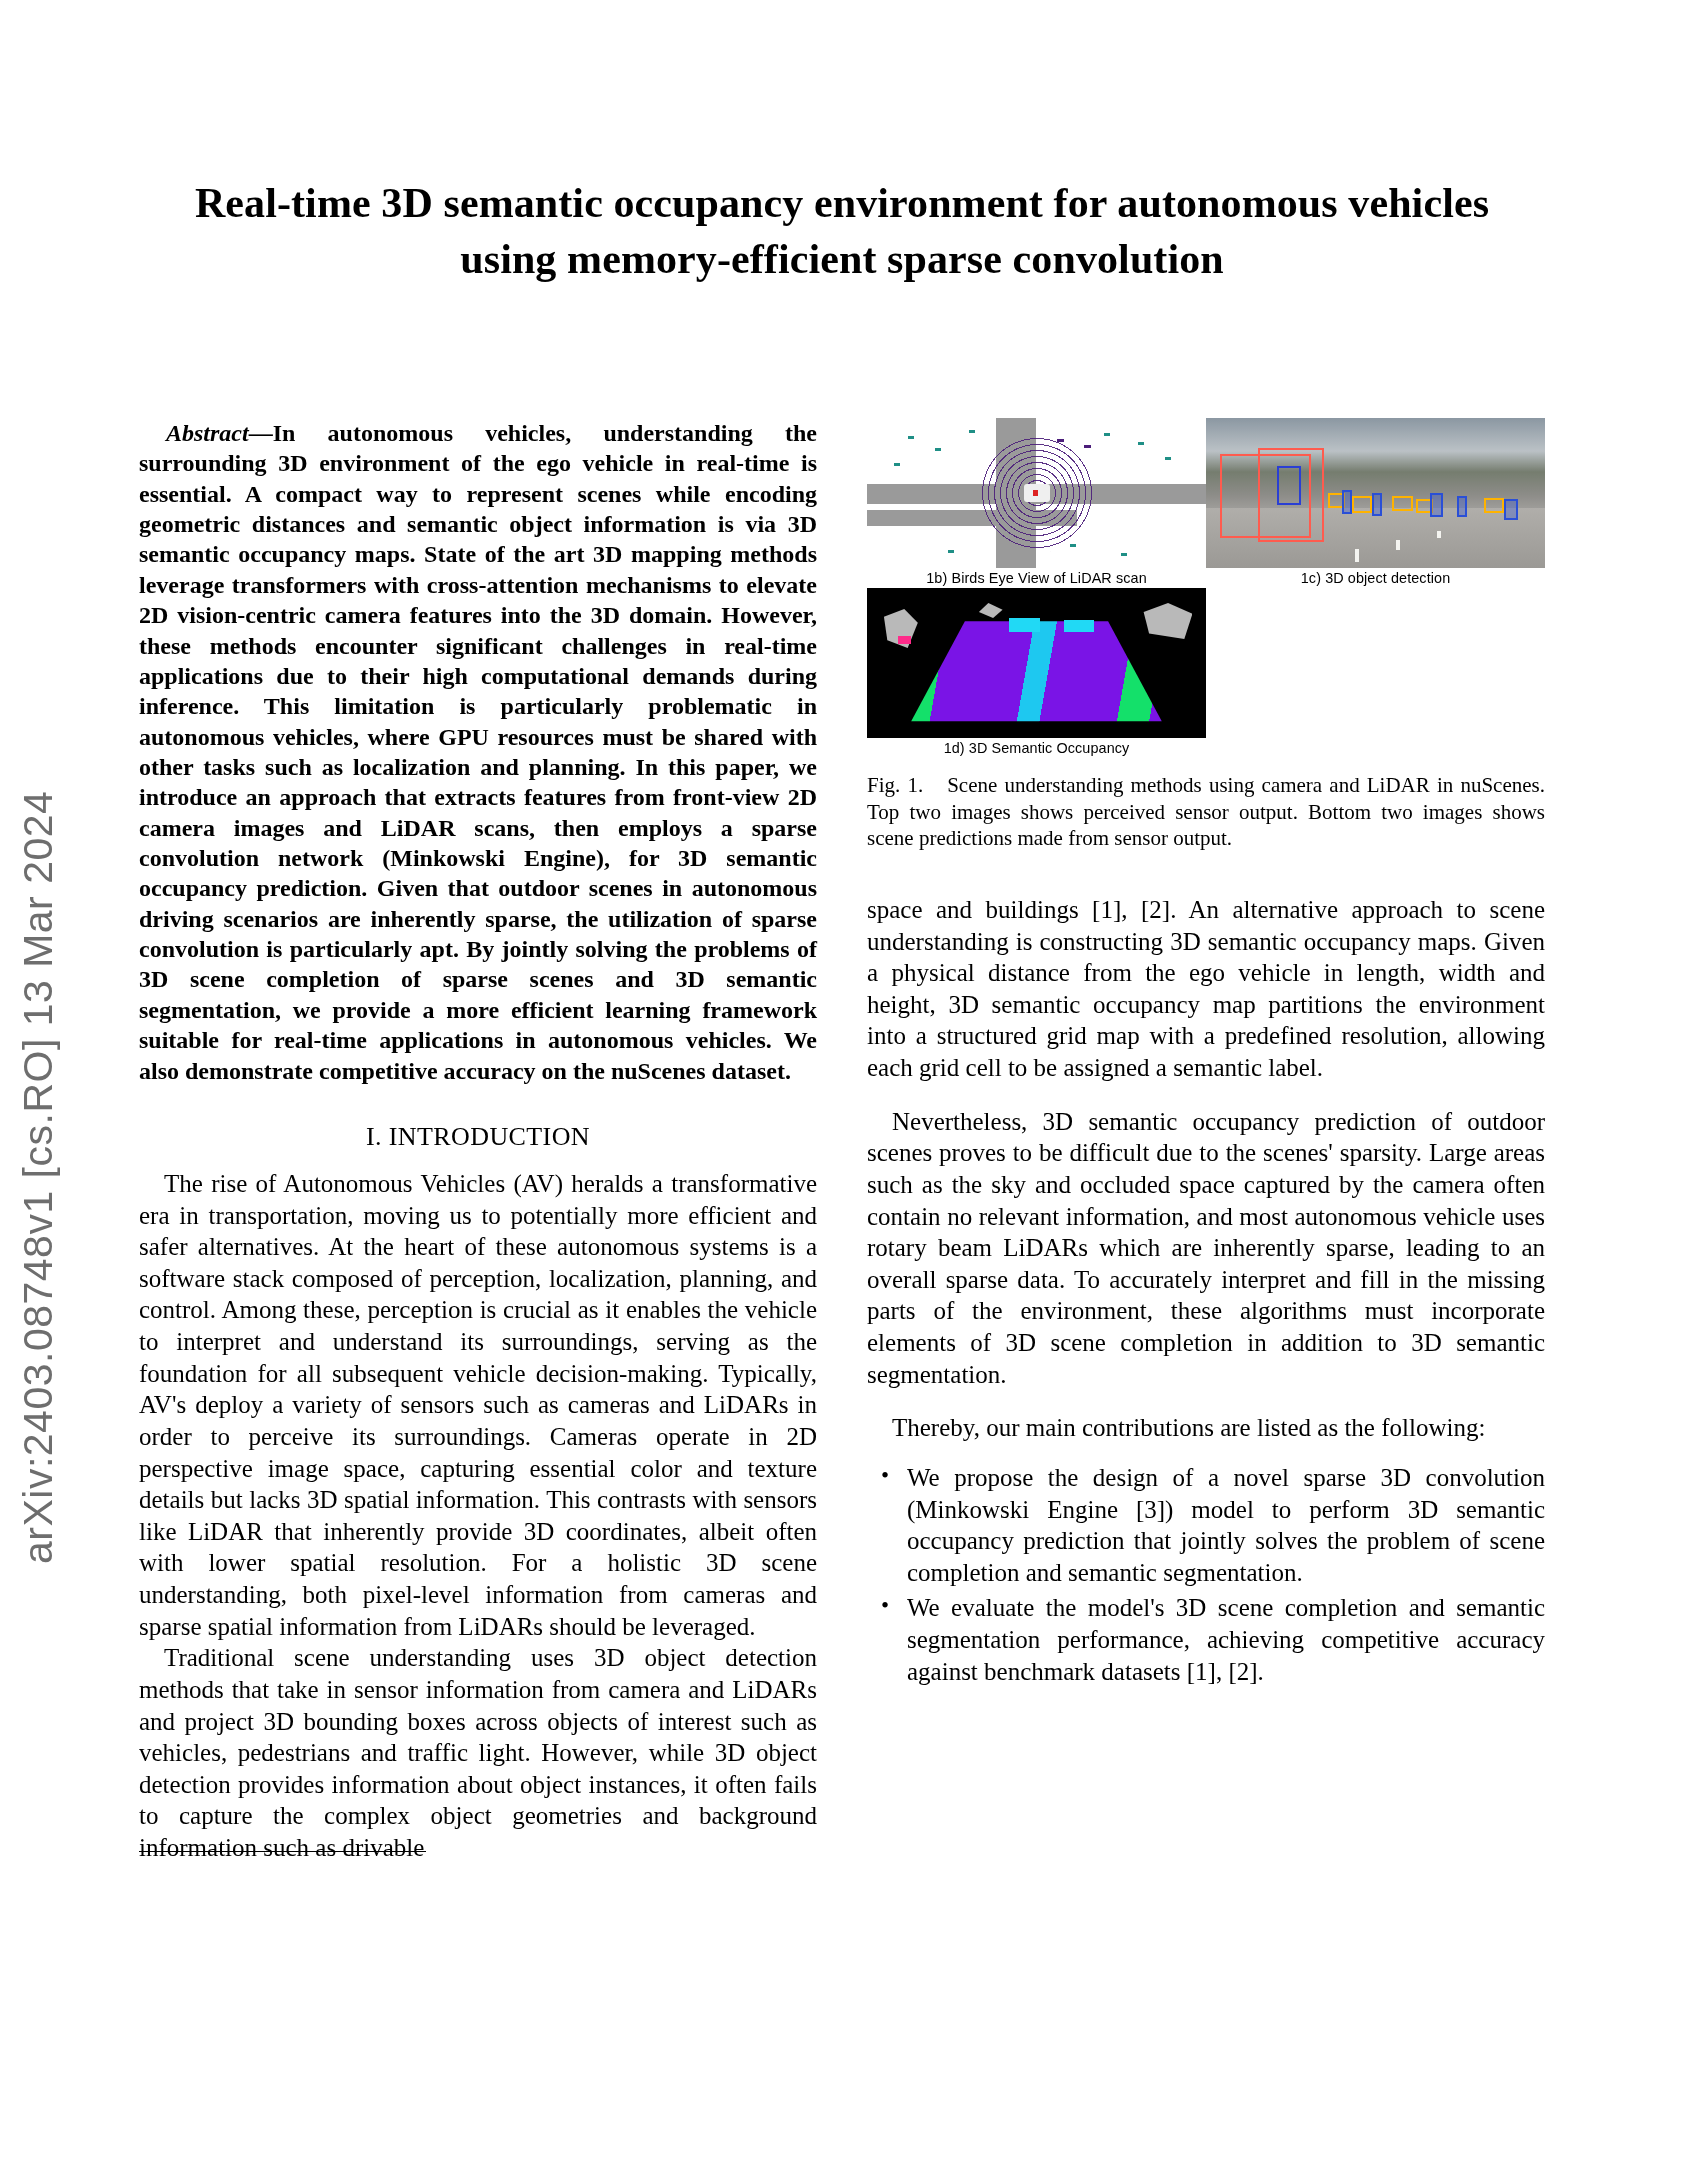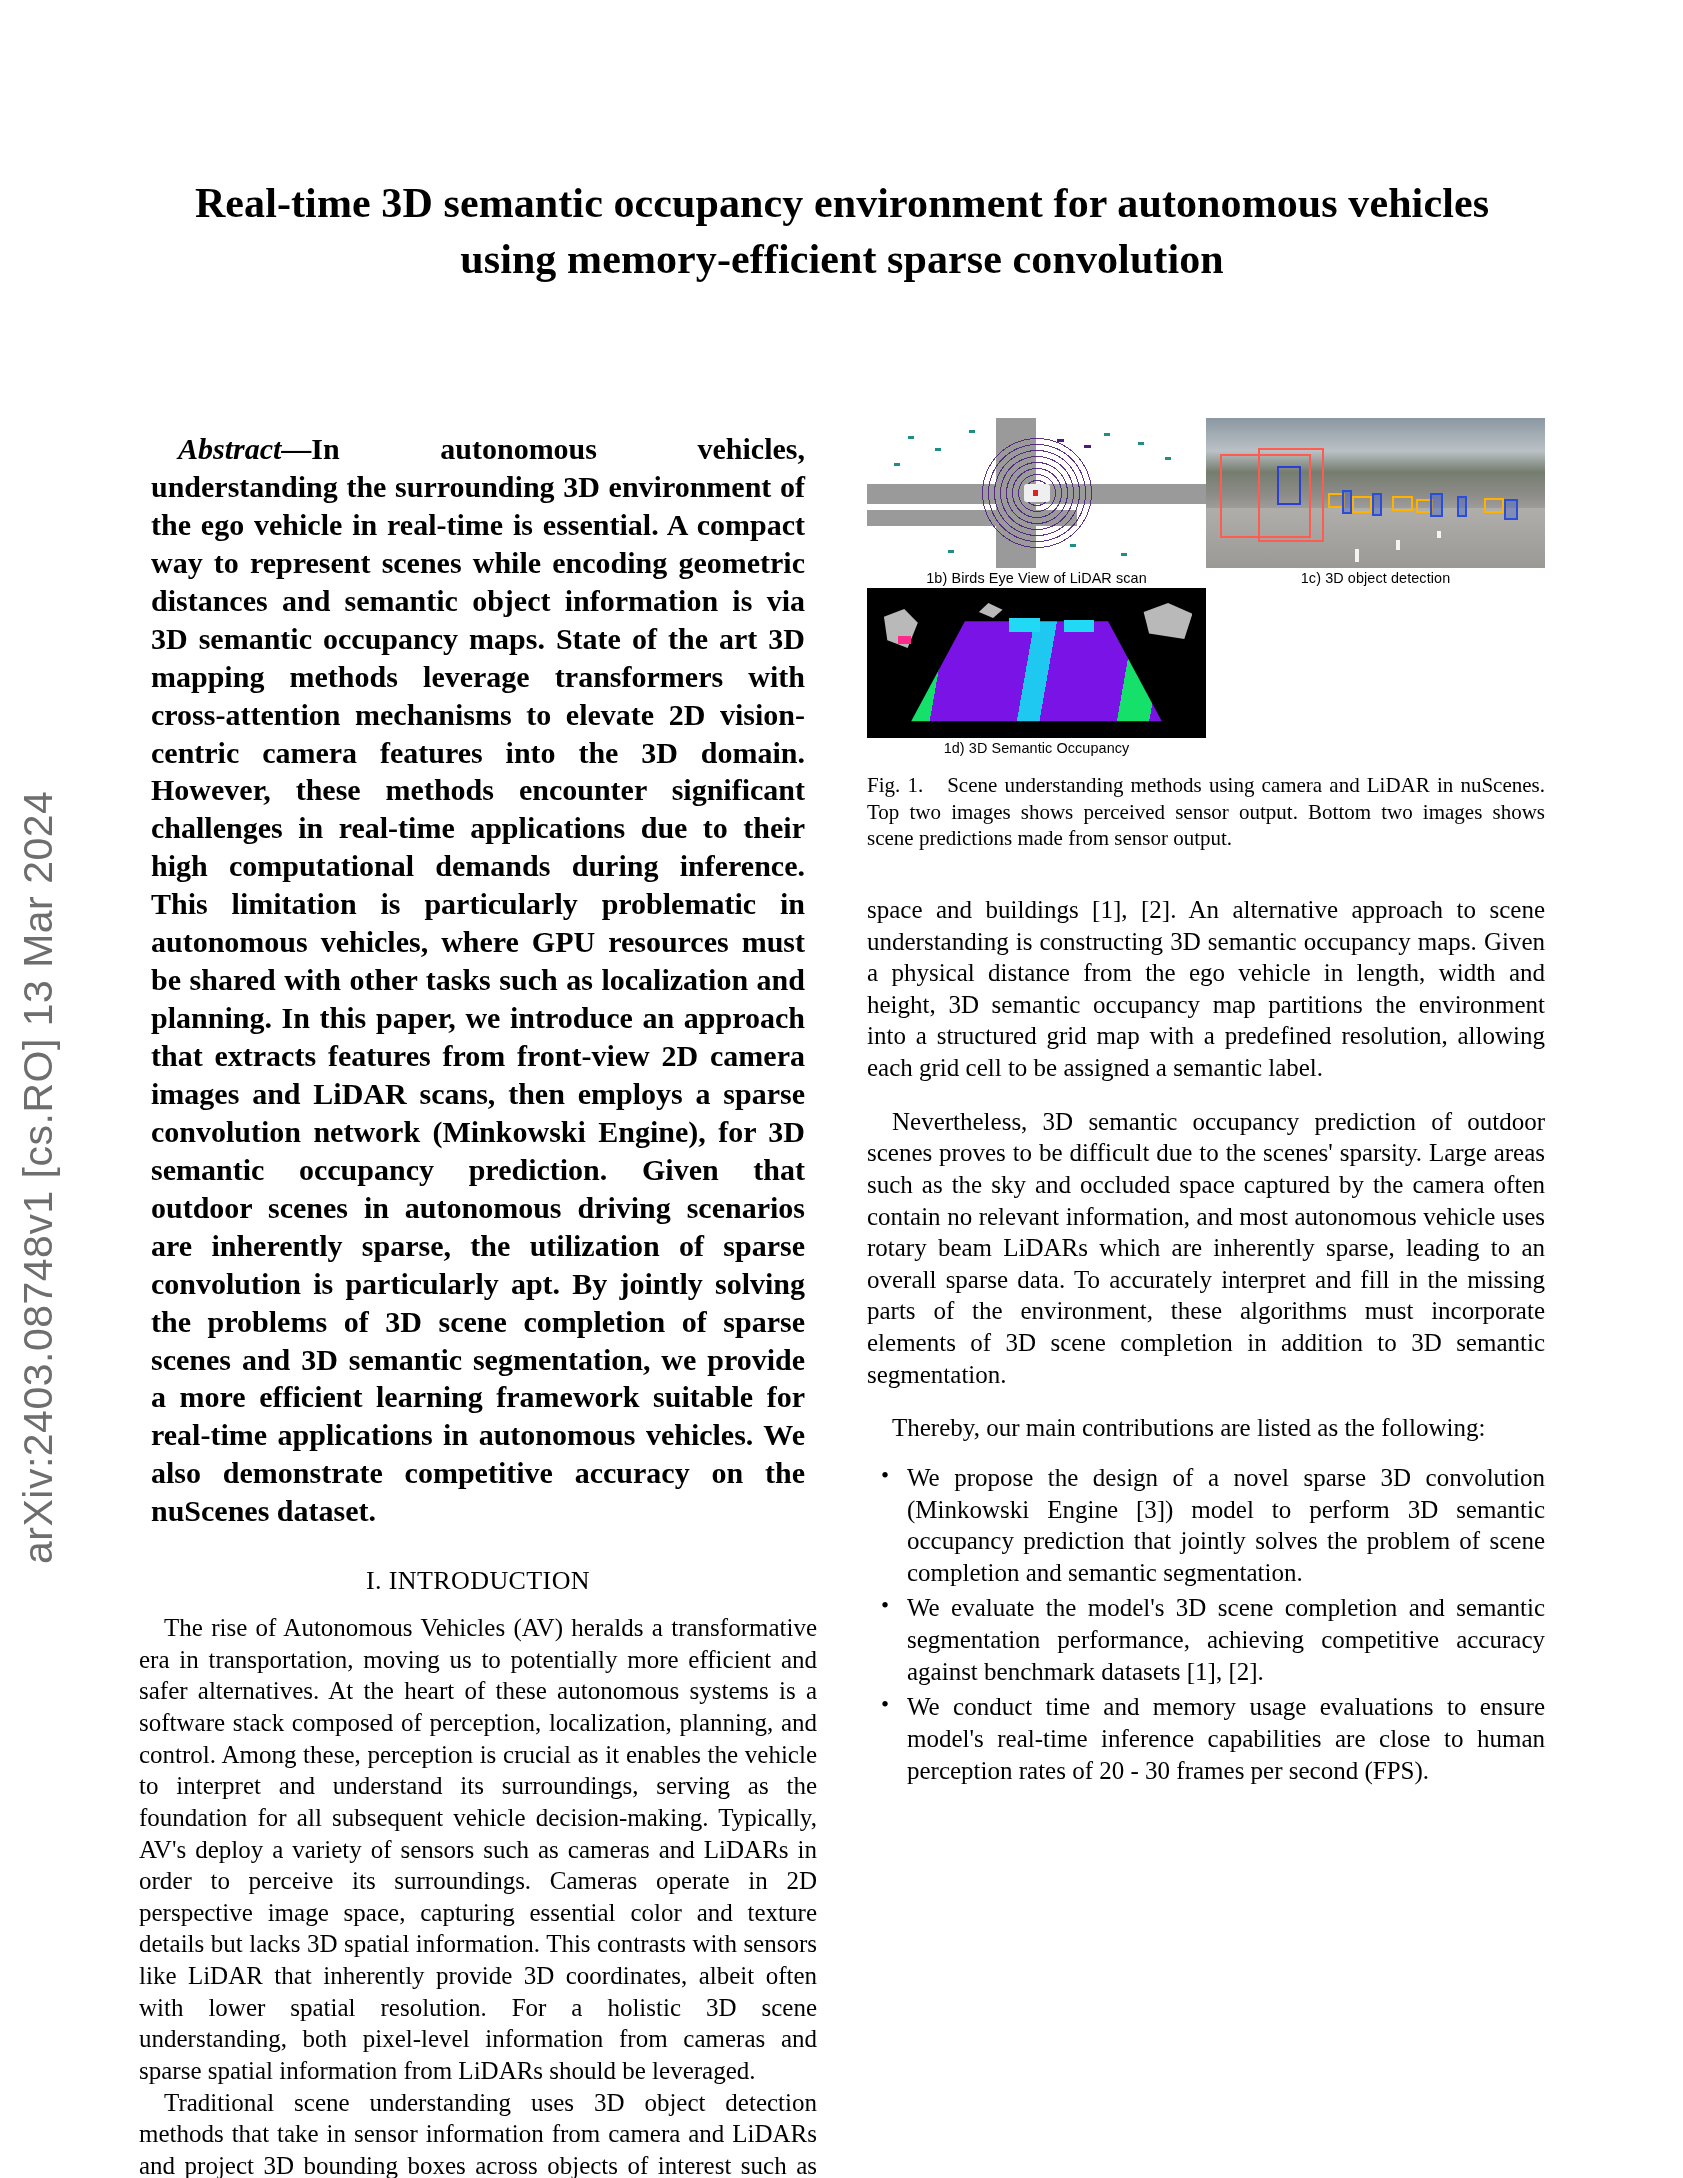--- a/index.html
+++ b/index.html
@@ -79,24 +79,24 @@
     font-size: 25px;
     line-height: 1.265;
     text-align: justify;
     text-justify: inter-word;
     hyphens: manual;
   }
   p.indent { text-indent: 25px; }
 
   .abstract {
     font-weight: bold;
-    font-size: 30px;
+    font-size: 24px;
     line-height: 1.265;
     text-align: justify;
-    margin: 12px;
+    margin: 0;
     text-indent: 27px;
   }
   .abstract .lead {
     font-weight: bold;
     font-style: italic;
   }
 
   h2.section {
     font-size: 26px;
     font-weight: normal;
@@ -415,19 +415,18 @@
         <p class="fig-caption"><span class="lbl">Fig. 1.</span><span>Scene understanding methods using camera and LiDAR in nuScenes. Top two images shows perceived sensor output. Bottom two images shows scene predictions made from sensor output.</span></p>
       </div>
 
       <p style="margin-top:42px;">space and buildings [1], [2]. An alternative approach to scene understanding is constructing 3D semantic occupancy maps. Given a physical distance from the ego vehicle in length, width and height, 3D semantic occupancy map partitions the environment into a structured grid map with a predefined resolution, allowing each grid cell to be assigned a semantic label.</p>
       <p class="indent" style="margin-top:22px;">Nevertheless, 3D semantic occupancy prediction of outdoor scenes proves to be difficult due to the scenes' sparsity. Large areas such as the sky and occluded space captured by the camera often contain no relevant information, and most autonomous vehicle uses rotary beam LiDARs which are inherently sparse, leading to an overall sparse data. To accurately interpret and fill in the missing parts of the environment, these algorithms must incorporate elements of 3D scene completion in addition to 3D semantic segmentation.</p>
       <p class="indent" style="margin-top:22px;">Thereby, our main contributions are listed as the following:</p>
 
       <ul class="bullets">
         <li>We propose the design of a novel sparse 3D convolution (Minkowski Engine [3]) model to perform 3D semantic occupancy prediction that jointly solves the problem of scene completion and semantic segmentation.</li>
         <li>We evaluate the model's 3D scene completion and semantic segmentation performance, achieving competitive accuracy against benchmark datasets [1], [2].</li>
-        <li>We conduct time and memory usage evaluations to ensure model's real-time inference capabilities are close to human perception rates of 20 - 30 frames per second (FPS).</li>
       </ul>
 
     </div>
   </div>
 </div>
 
 
 </body></html>

